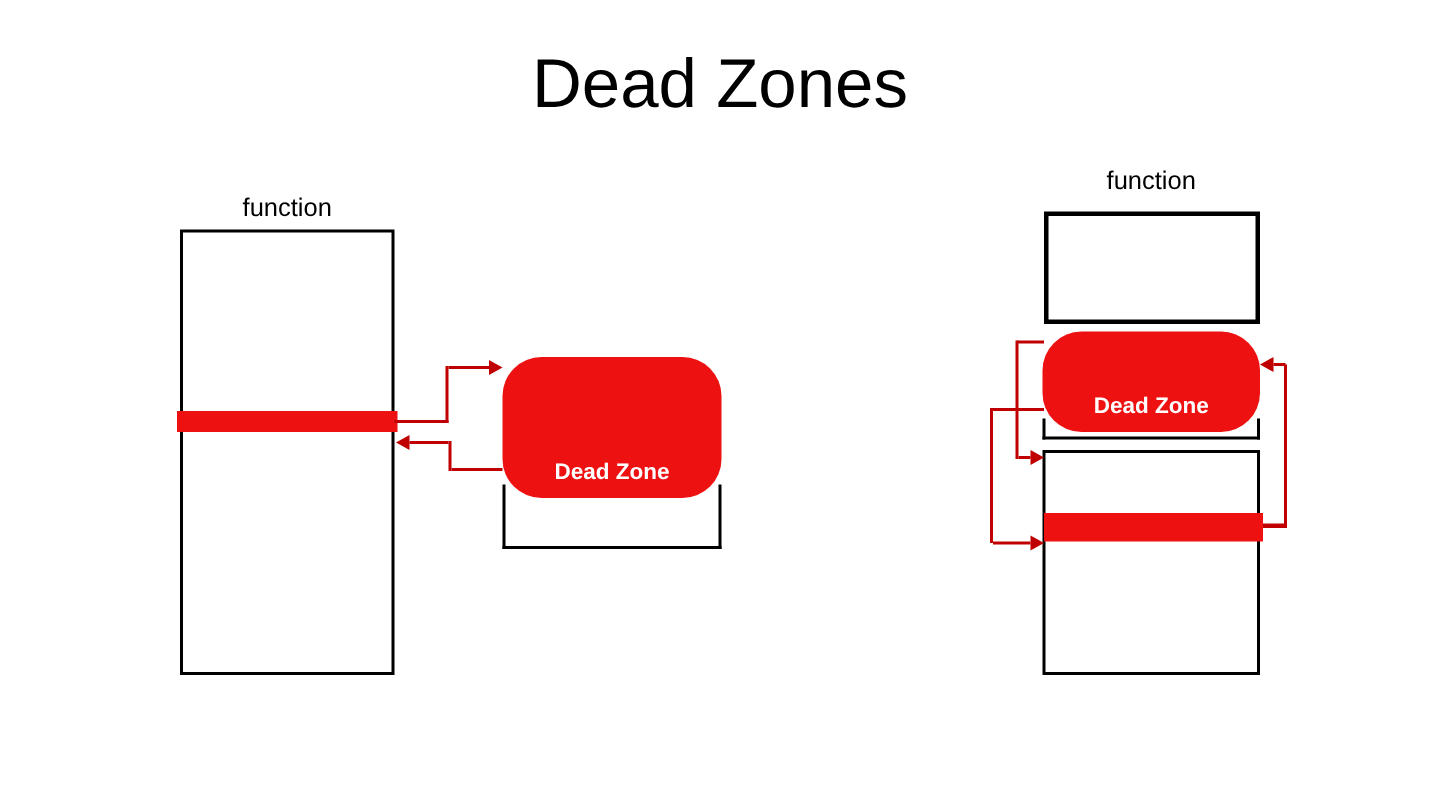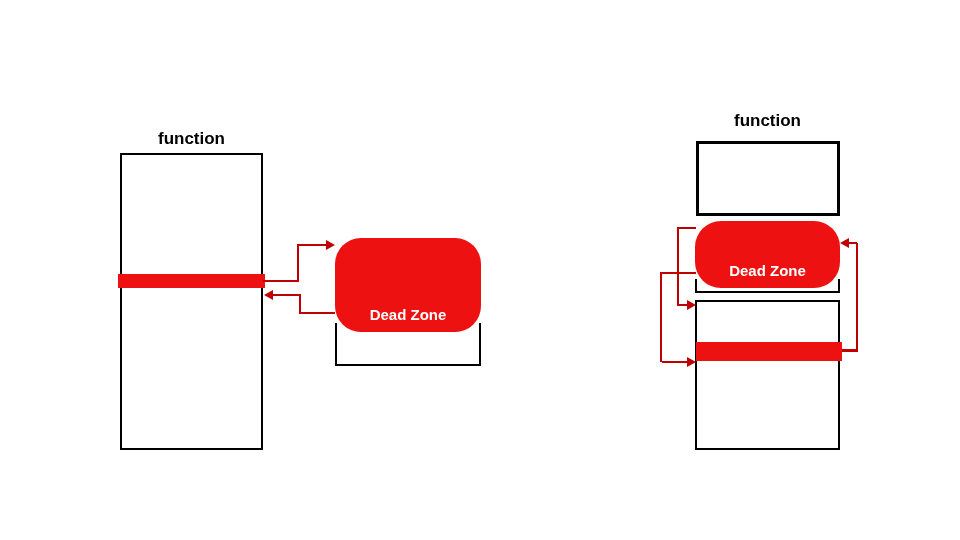--- a/index.html
+++ b/index.html
@@ -26,21 +26,21 @@
     text-align:center;
     font-size:46px;
     font-weight:400;
     color:var(--title-text);
     letter-spacing:0px;
   }
   .fn-label{
     position:absolute;
     text-align:center;
     font-size:17px;
-    font-weight:bold;
+    font-weight:normal;
     color:var(--label-text);
   }
   .box{
     position:absolute;
     box-sizing:border-box;
     border:2px solid var(--box-border);
     background:#ffffff;
   }
   .band{
     position:absolute;
@@ -81,20 +81,21 @@
     border-top:5px solid transparent;
     border-bottom:5px solid transparent;
     border-right:9px solid var(--red-line);
   }
 </style>
 </head>
 <body>
 
 <div class="slide">
 
+  <div class="title">Dead Zones</div>
 
   <div class="fn-label" style="left:120px;top:129px;width:143px;">function</div>
 
   <div class="box" style="left:120px;top:153px;width:143px;height:297px;"></div>
 
   <div class="band" style="left:118px;top:274px;width:147px;height:14px;"></div>
 
   <div class="redbox" style="left:335px;top:238px;width:146px;height:85px;padding-bottom:9px;">
     <span class="dz-label">Dead Zone</span>
   </div>

